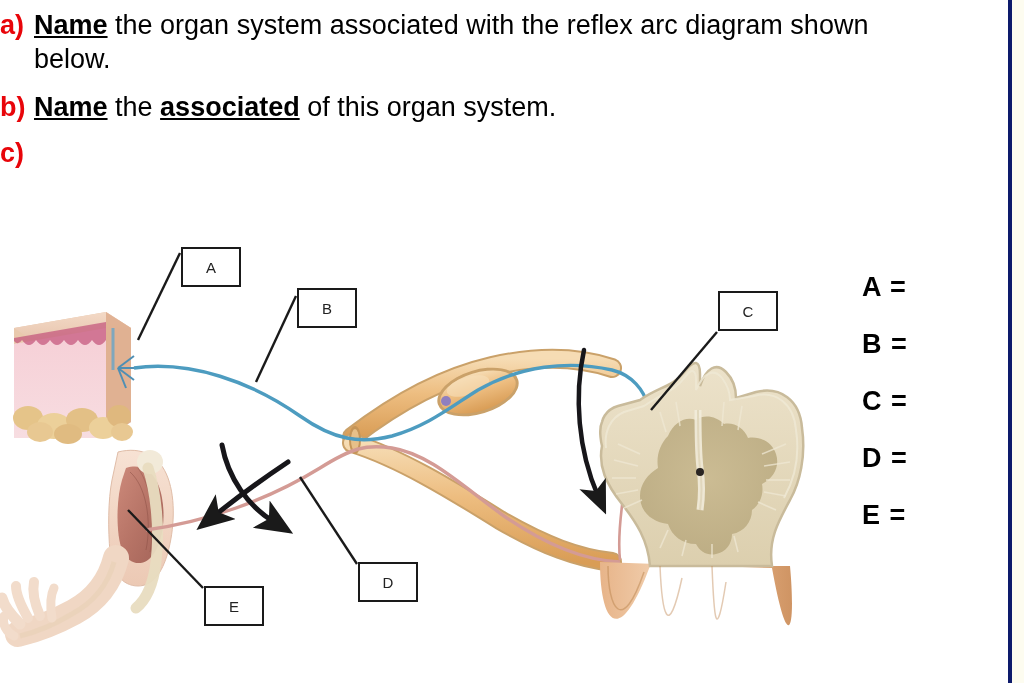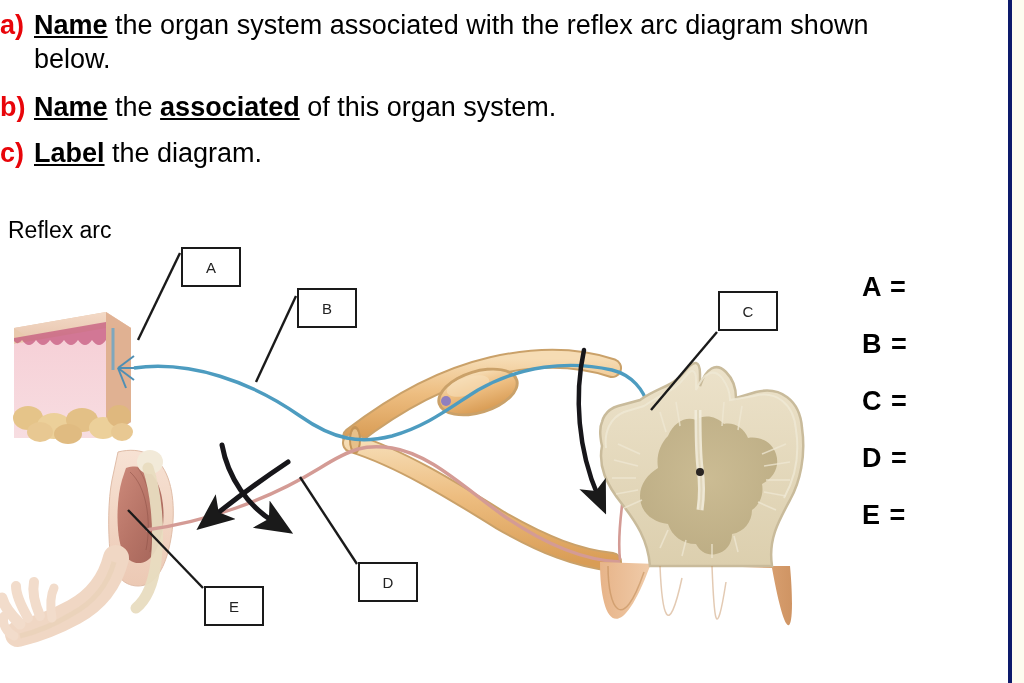--- a/index.html
+++ b/index.html
@@ -55,26 +55,24 @@
       <span class="qtext"><span class="b">Name</span><span> the organ system associated with the reflex arc diagram shown below.</span></span>
     </div>
 
     <div class="qrow" style="margin-top:14px;">
       <span class="qmark">b)</span>
       <span class="qtext"><span class="b">Name</span><span> the </span><span class="b">associated</span><span> of this organ system.</span></span>
     </div>
 
     <div class="qrow" style="margin-top:12px;">
       <span class="qmark">c)</span>
-      <span class="qtext"><span class="b">Label</span><span> the diagram.</span></span>
     </div>
 
   </div>
 
-  <div class="caption">Reflex arc</div>
 
   <svg id="art" viewBox="0 0 1024 483">
     <defs>
       <linearGradient id="gSkinTop" x1="0" y1="0" x2="0" y2="1">
         <stop offset="0%" stop-color="#f3d9c6"></stop>
         <stop offset="100%" stop-color="#e6c3ab"></stop>
       </linearGradient>
       <linearGradient id="gDermis" x1="0" y1="0" x2="0" y2="1">
         <stop offset="0%" stop-color="#f6cfd6"></stop>
         <stop offset="100%" stop-color="#f7dde1"></stop>

